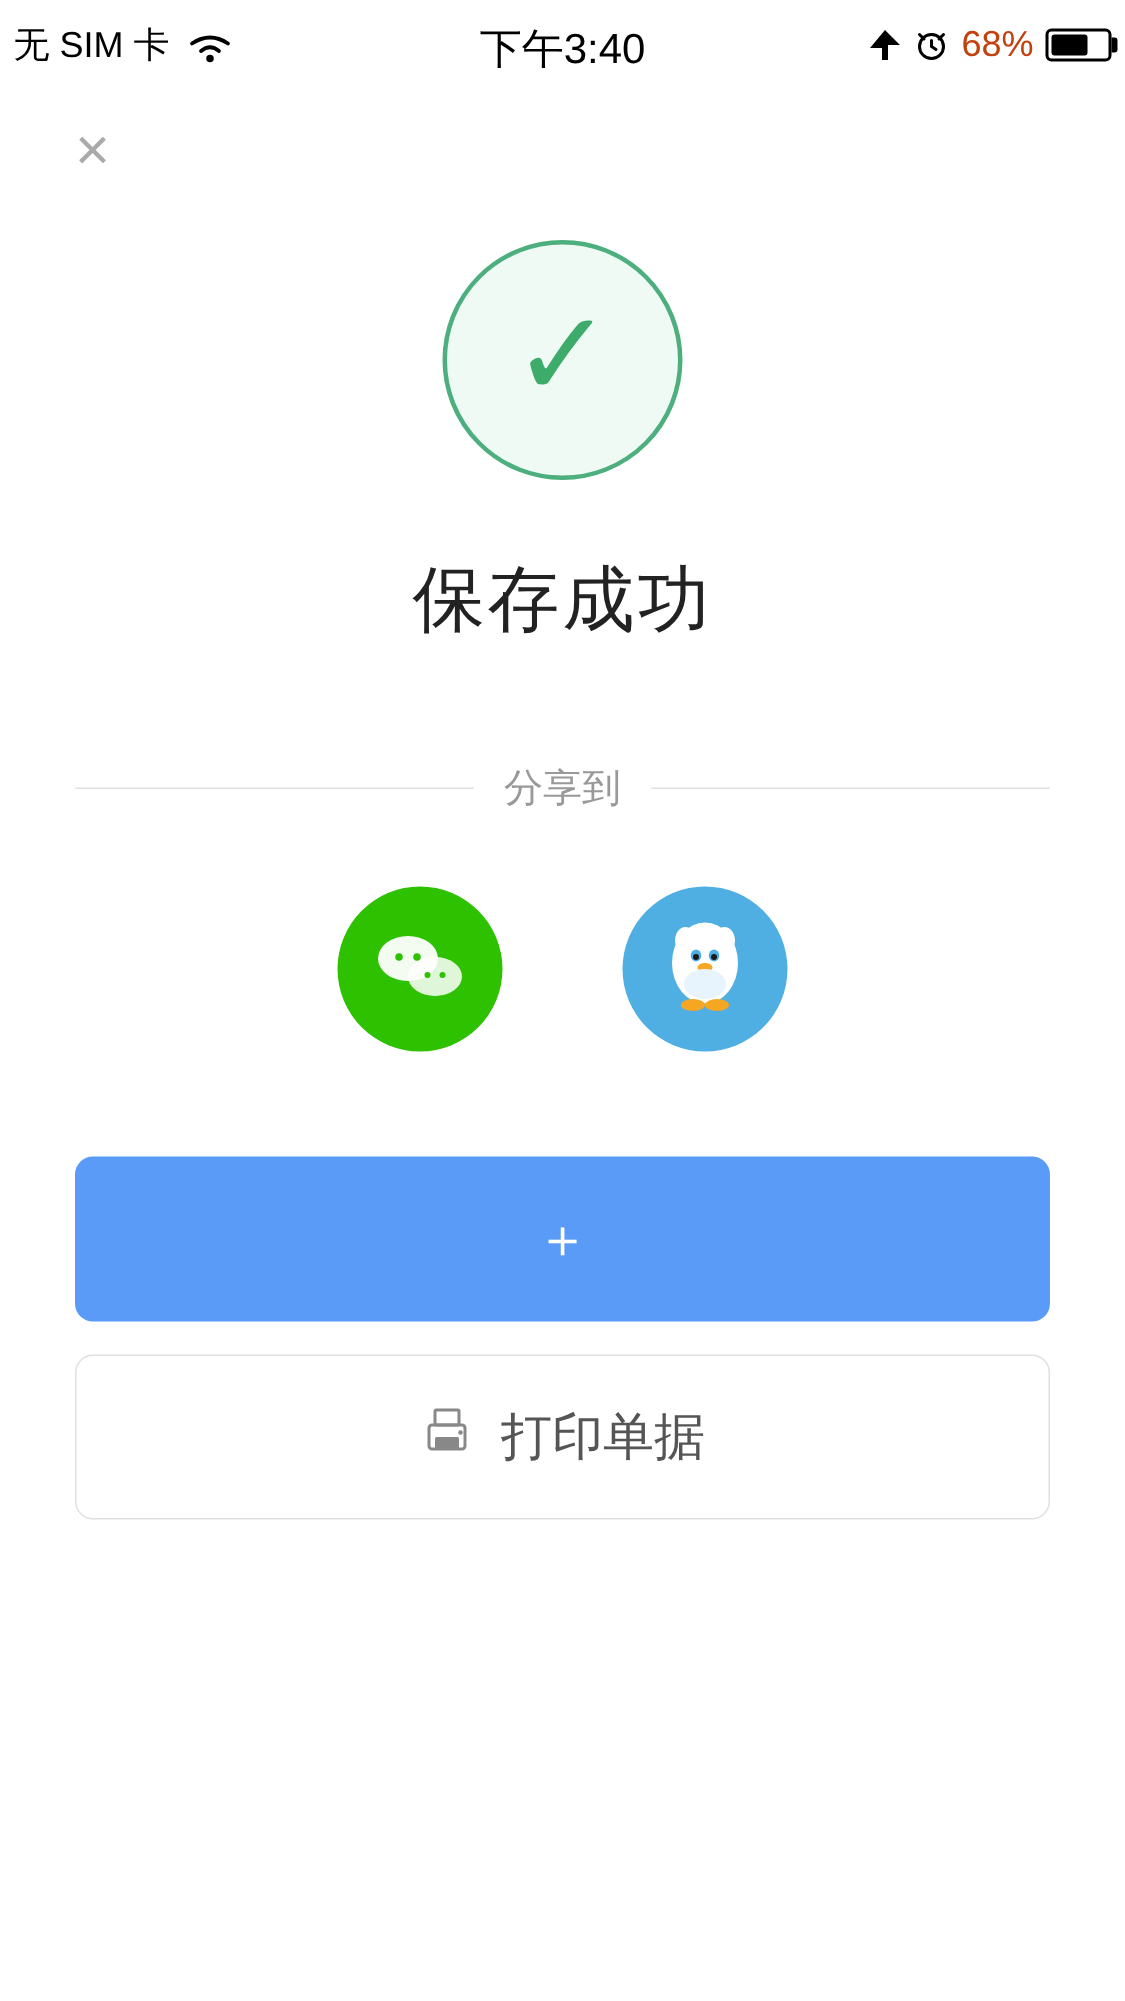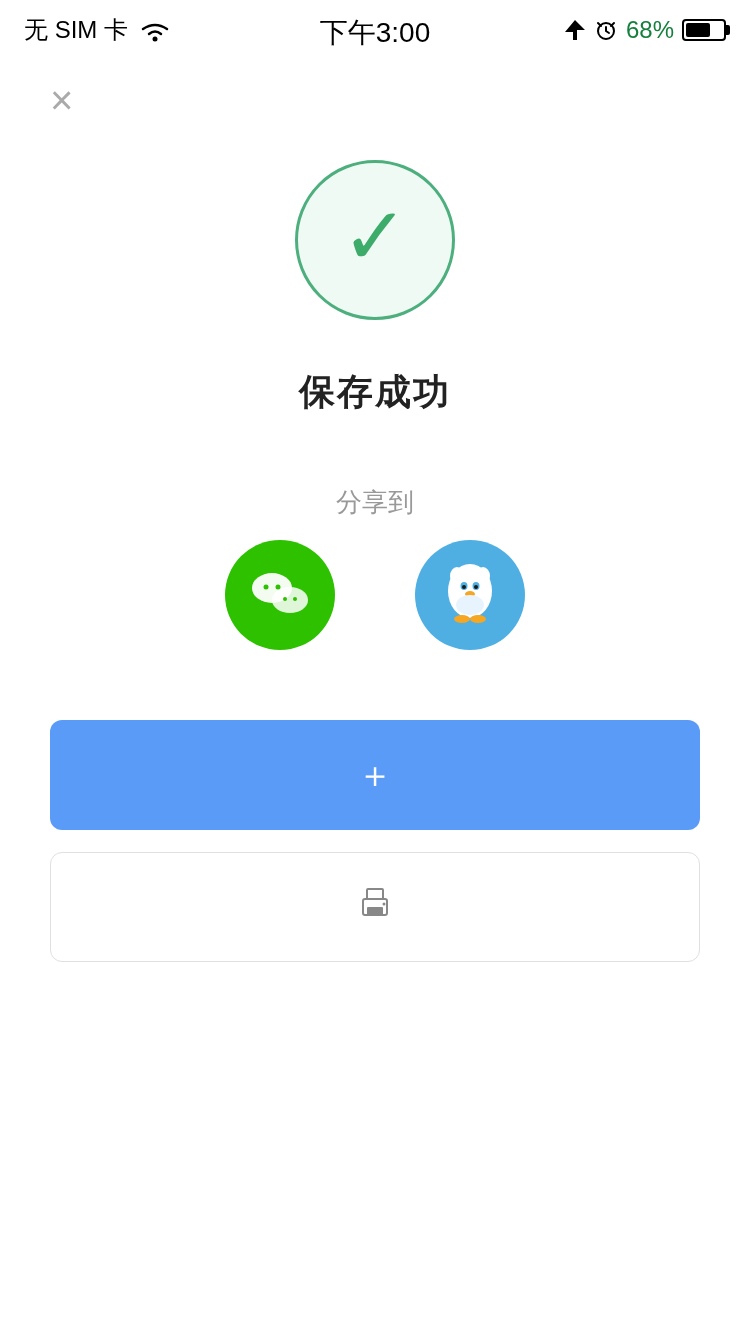--- a/index.html
+++ b/index.html
@@ -13,21 +13,21 @@
     }
 
     
     .status-bar {
       width: 100%;
       height: 60px;
       background: #ffffff;
       display: flex;
       align-items: center;
       justify-content: space-between;
-      padding: 0 24px;
+      padding: 0 9px;
     }
     .status-left {
       display: flex;
       align-items: center;
       gap: 10px;
       font-size: 26px;
       color: #000;
     }
     .status-center {
       font-size: 28px;
@@ -36,21 +36,21 @@
       position: absolute;
       left: 50%;
       transform: translateX(-50%);
       top: 14px;
     }
     .status-right {
       display: flex;
       align-items: center;
       gap: 8px;
       font-size: 24px;
-      color: #15803d;
+      color: #c2410c;
     }
     .battery-rect {
       width: 44px;
       height: 22px;
       border: 2px solid #000;
       border-radius: 4px;
       position: relative;
       display: flex;
       align-items: center;
       padding: 2px;
@@ -110,34 +110,34 @@
     }
     .checkmark {
       color: #3dab6a;
       font-size: 80px;
       line-height: 1;
       margin-top: -6px;
     }
 
     
     .success-title {
-      font-size: 36px;
-      font-weight: 700;
+      font-size: 48px;
+      font-weight: 400;
       color: #222;
-      margin-bottom: 48px;
+      margin-bottom: 76px;
       letter-spacing: 2px;
     }
 
     
     .divider-row {
       width: 100%;
       display: flex;
       align-items: center;
       gap: 20px;
-      flex-direction: column;
+      margin-bottom: 48px;
     }
     .divider-line {
       flex: 1;
       height: 1px;
       background: #e0e0e0;
     }
     .divider-label {
       font-size: 26px;
       color: #999;
     }
@@ -198,21 +198,21 @@
     <span style="font-size:24px;">无 SIM 卡</span>
 
     <svg width="34" height="26" viewBox="0 0 34 26">
       <path d="M17 22 L17 22" stroke="#000" stroke-width="3" stroke-linecap="round"></path>
       <path d="M11 17 Q17 12 23 17" stroke="#000" stroke-width="2.5" fill="none" stroke-linecap="round"></path>
       <path d="M5 12 Q17 4 29 12" stroke="#000" stroke-width="2.5" fill="none" stroke-linecap="round"></path>
       <circle cx="17" cy="22" r="2.5" fill="#000"></circle>
     </svg>
   </div>
 
-  <div class="status-center">下午3:00</div>
+  <div class="status-center">下午3:40</div>
 
   <div class="status-right">
 
     <svg width="22" height="22" viewBox="0 0 22 22">
       <path d="M11 1 L21 11 L13 11 L13 21 L9 21 L9 13 L1 13 Z" fill="#000"></path>
     </svg>
 
     <svg width="24" height="24" viewBox="0 0 24 24">
       <circle cx="12" cy="13" r="8" fill="none" stroke="#000" stroke-width="2"></circle>
       <path d="M12 9 L12 13 L15 15" stroke="#000" stroke-width="2" fill="none" stroke-linecap="round"></path>
@@ -292,16 +292,17 @@
 
   <div class="action-btn">
     <span class="btn-icon">
       <svg width="36" height="36" viewBox="0 0 36 36" fill="none">
         <rect x="6" y="14" width="24" height="16" rx="2" stroke="#888" stroke-width="2"></rect>
         <rect x="10" y="22" width="16" height="8" rx="1" fill="#888"></rect>
         <rect x="10" y="4" width="16" height="10" rx="1" stroke="#888" stroke-width="2"></rect>
         <circle cx="27" cy="19" r="1.5" fill="#888"></circle>
       </svg>
     </span>
+    <span>打印单据</span>
   </div>
 
 
 </div>
 
 </body></html>

